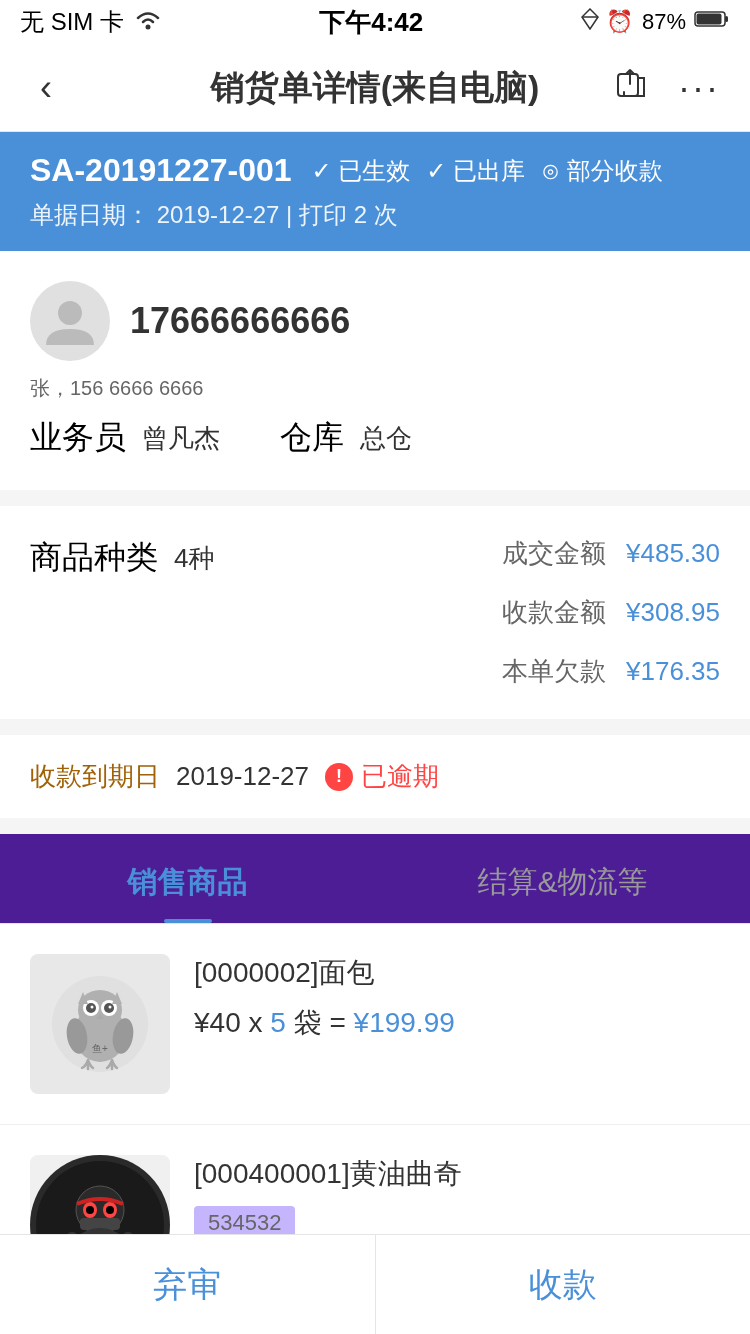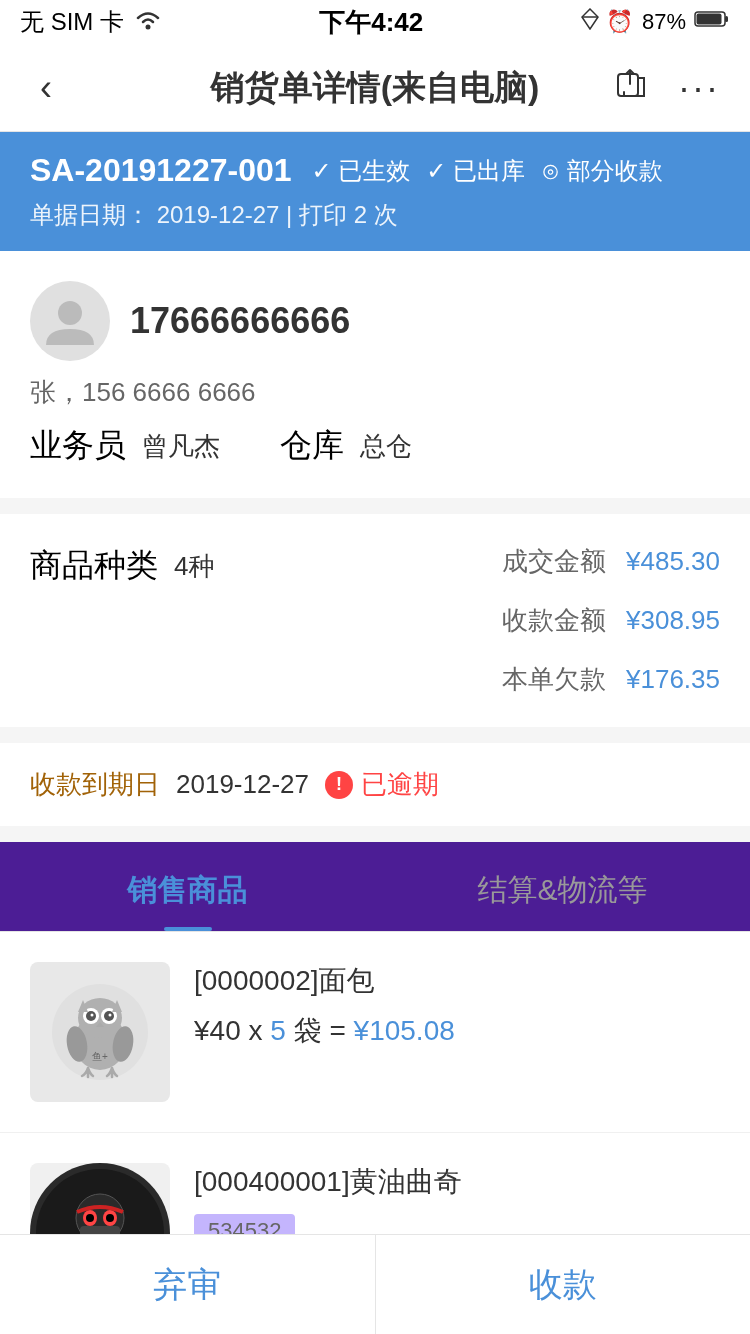--- a/index.html
+++ b/index.html
@@ -116,21 +116,21 @@
       align-items: center;
       justify-content: center;
       overflow: hidden;
     }
     .customer-name {
       font-size: 36px;
       font-weight: 600;
       color: #333;
     }
     .customer-phone {
-      font-size: 26px;
+      font-size: 20px;
       color: #666;
       margin-bottom: 14px;
     }
     .customer-info-row {
       display: flex;
       gap: 60px;
     }
     .info-item {
       display: flex;
       align-items: center;
@@ -525,21 +525,21 @@
       </div>
     </div>
     <div class="product-info">
       <div class="product-name">[0000002]面包</div>
       <div class="product-price-row">
         <span>¥40</span>
         <span> x </span>
         <span class="price-qty">5</span>
         <span>袋</span>
         <span> = </span>
-        <span class="price-highlight">¥105.08</span>
+        <span class="price-highlight">¥199.99</span>
       </div>
     </div>
   </div>
 
   <div class="product-item">
     <div class="product-thumb">
       <div class="ninja-placeholder">
         <svg width="130" height="130" viewBox="0 0 130 130" fill="none">
           <circle cx="65" cy="65" r="64" fill="#1a1a1a"></circle>
 

